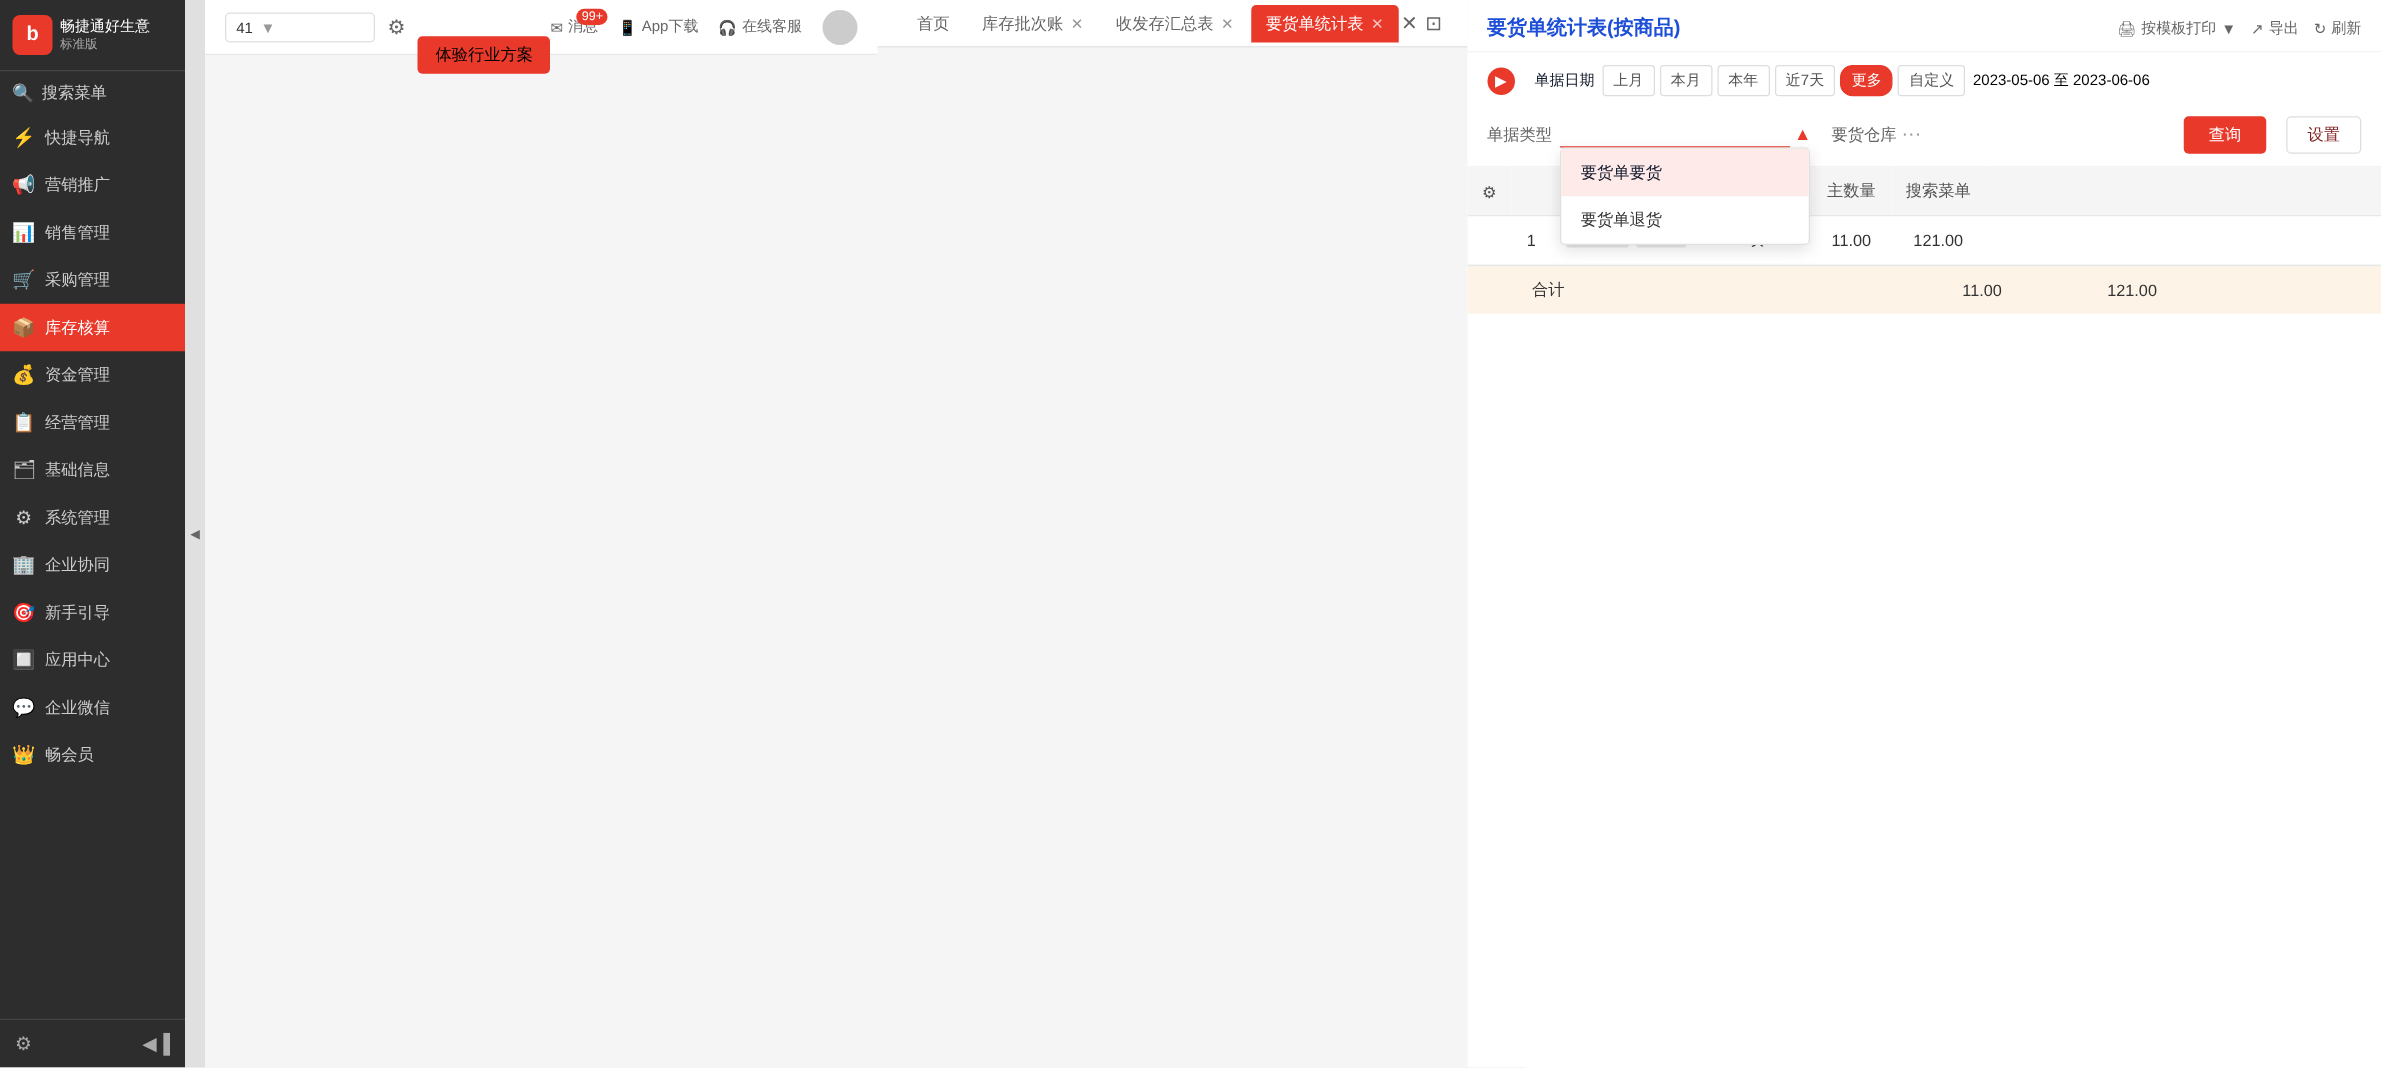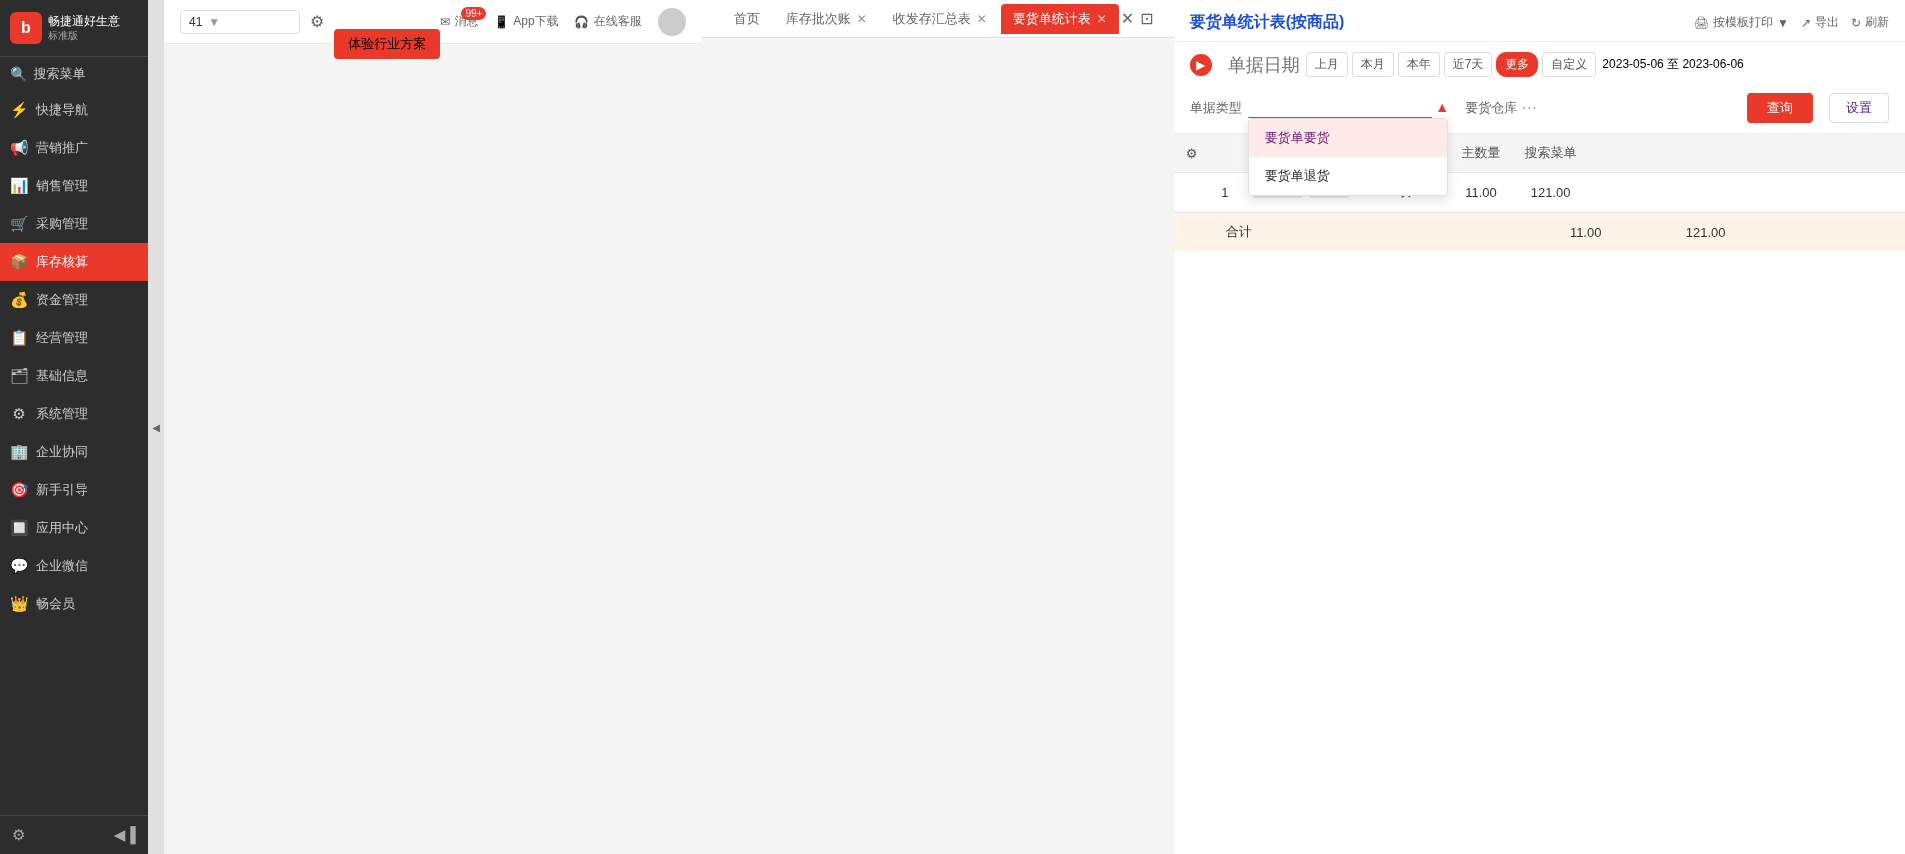--- a/index.html
+++ b/index.html
@@ -184,21 +184,21 @@
       border-radius: 50%;
       display: flex;
       align-items: center;
       justify-content: center;
       color: white;
       font-size: 12px;
       cursor: pointer;
       flex-shrink: 0;
     }
     .filter-group { display: flex; align-items: center; gap: 6px; }
-    .filter-label { color: #737373; font-size: 18px; }
+    .filter-label { color: #0f172a; font-size: 12px; }
     .date-quick-btns { display: flex; gap: 4px; align-items: flex-start; }
     .date-btn {
       padding: 3px 8px;
       border: 1px solid #ddd;
       border-radius: 3px;
       font-size: 12px;
       color: #555;
       cursor: pointer;
       background: #fff;
     }
@@ -228,21 +228,21 @@
       color: white;
       border: none;
       border-radius: 4px;
       padding: 6px 20px;
       font-size: 13px;
       cursor: pointer;
       margin-left: auto;
     }
     .set-btn {
       background: #fff;
-      color: #4c1d95;
+      color: #7f1d1d;
       border: 1px solid #ddd;
       border-radius: 4px;
       padding: 5px 16px;
       font-size: 13px;
       cursor: pointer;
     }
 
     
     .dropdown-container { position: relative; }
     .dropdown-menu {
@@ -255,21 +255,21 @@
       box-shadow: 0 4px 12px rgba(0,0,0,0.12);
       z-index: 1000;
       min-width: 200px;
     }
     .dropdown-item {
       padding: 10px 16px;
       cursor: pointer;
       font-size: 13px;
       color: #333;
     }
-    .dropdown-item.selected { background: #ffeaea; color: #701a75; }
+    .dropdown-item.selected { background: #ffeaea; color: #0f172a; }
 
     
     .table-wrapper { overflow-x: auto; }
     table {
       width: 100%;
       border-collapse: collapse;
       font-size: 13px;
     }
     thead tr { background: #f5f5f5; }
     thead th {

